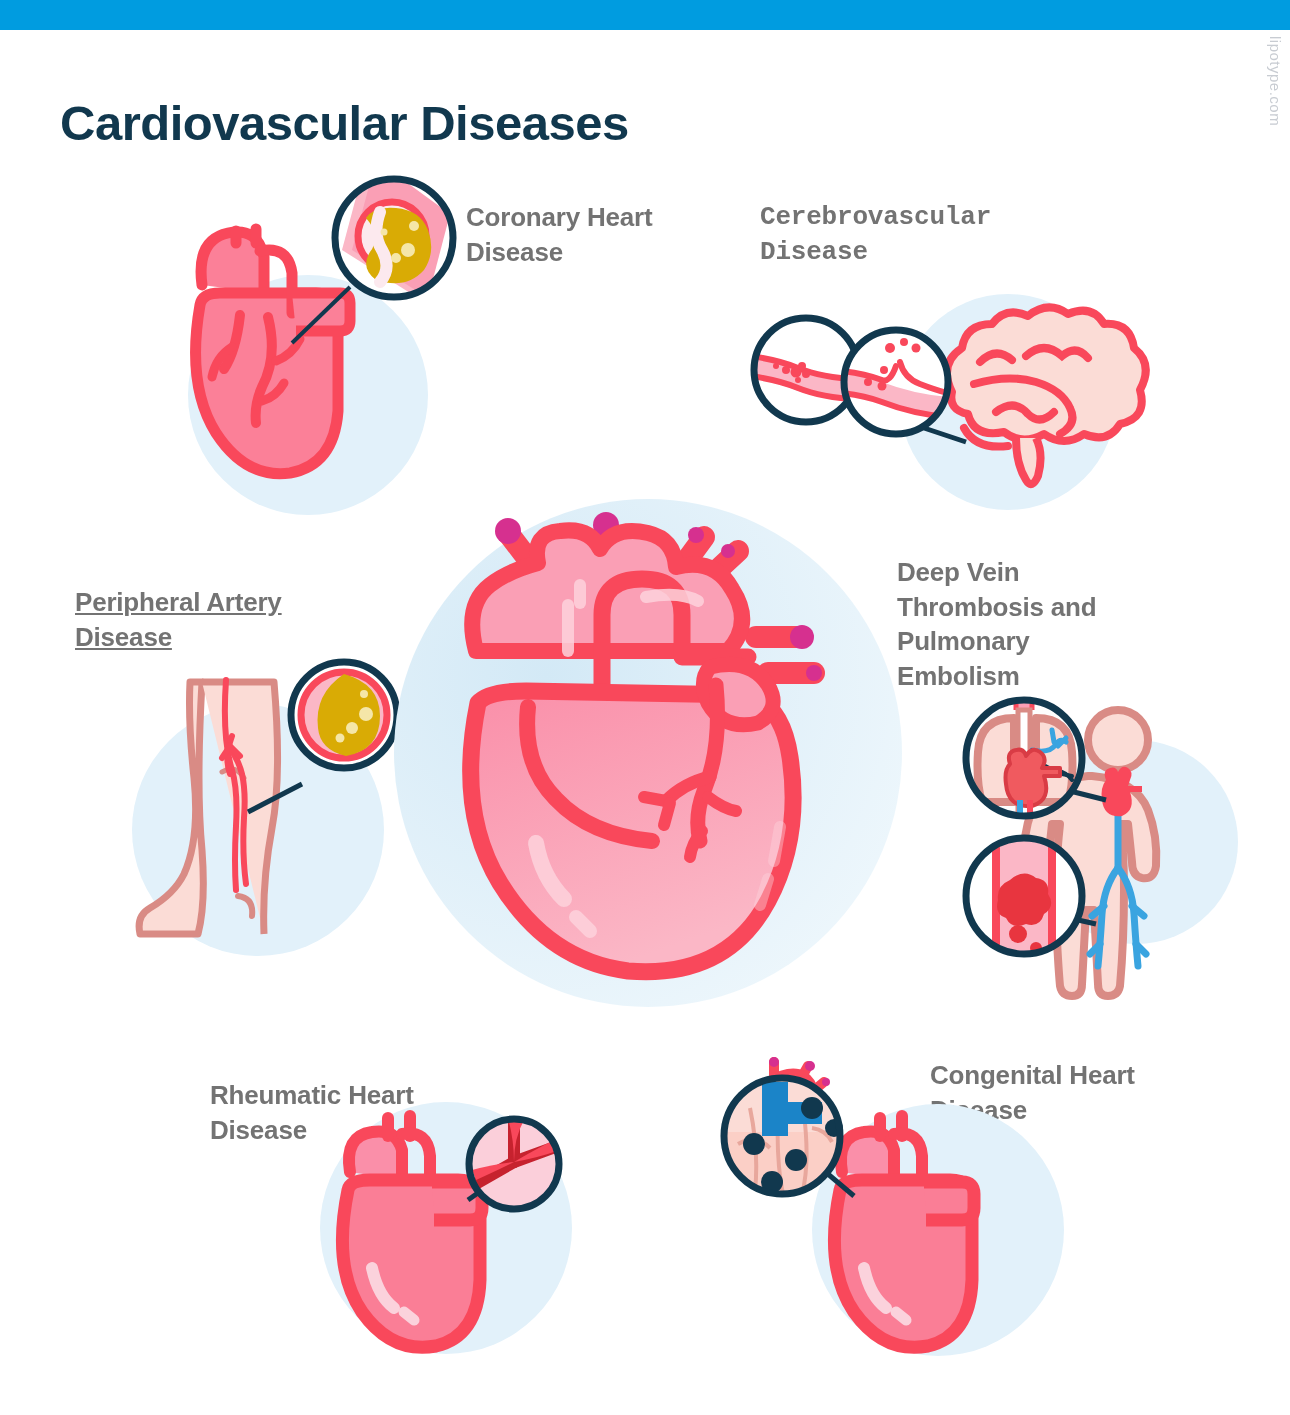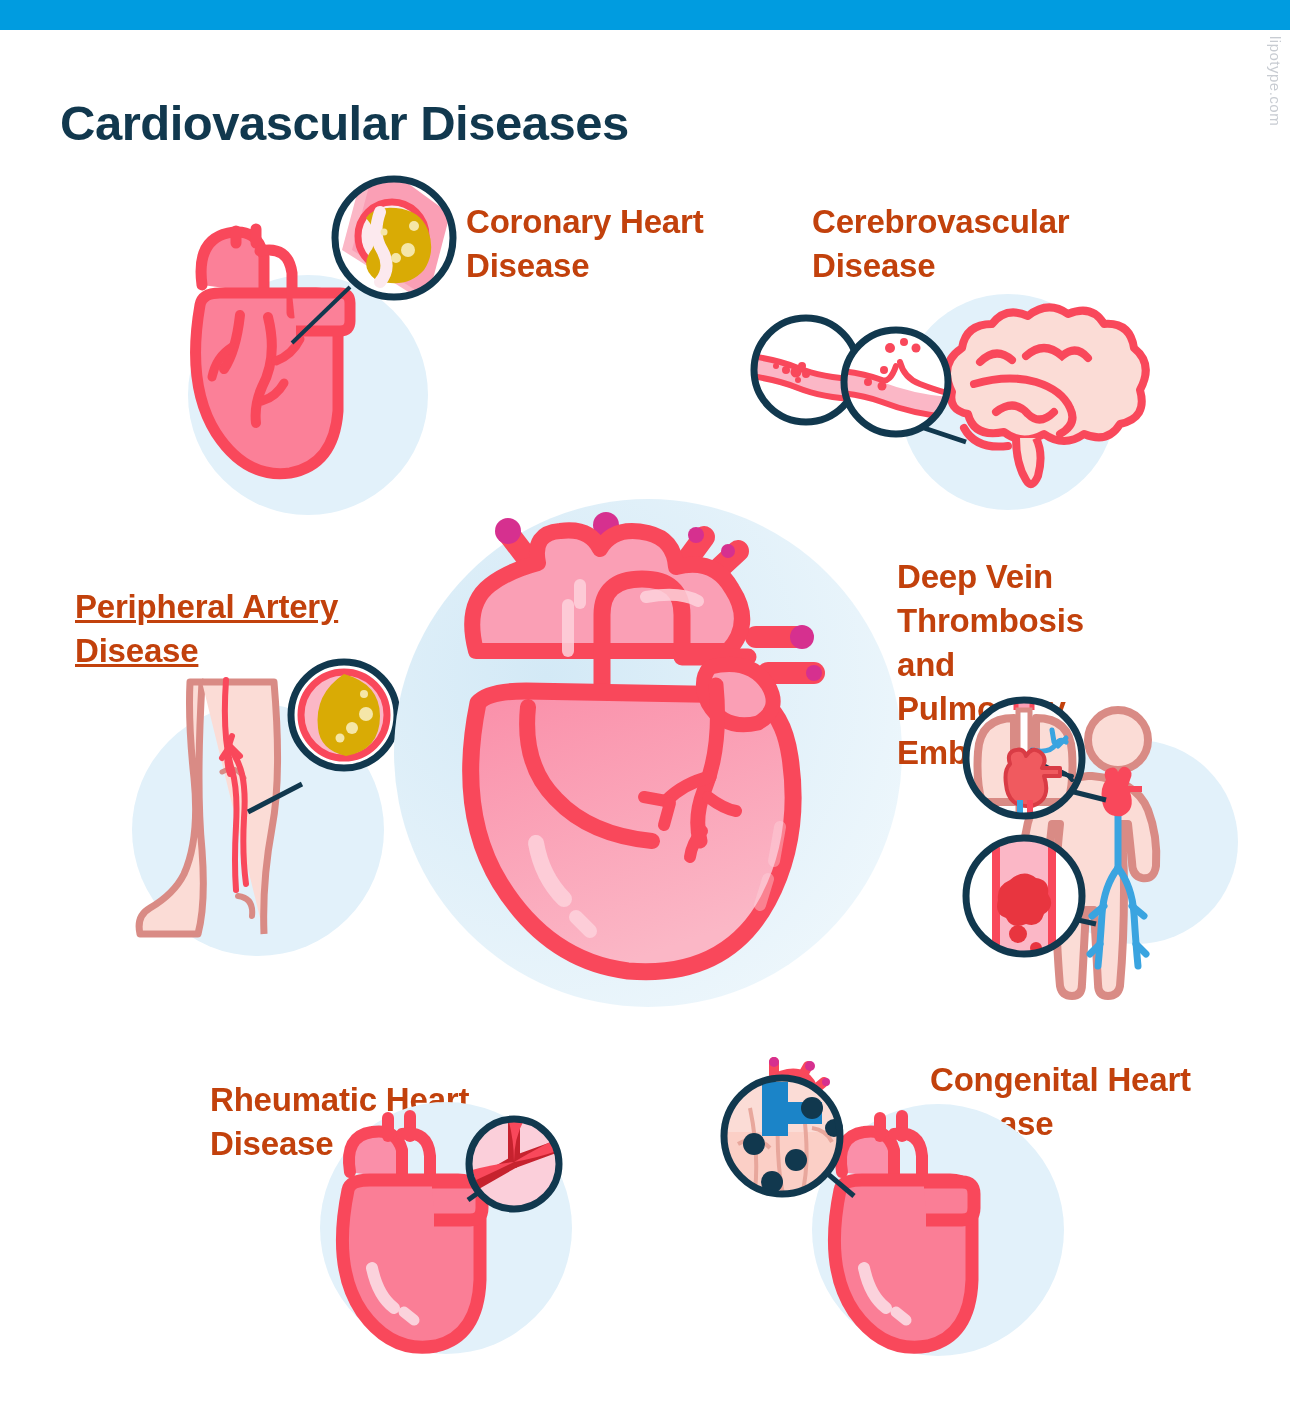--- a/index.html
+++ b/index.html
@@ -22,21 +22,21 @@
   }
   #page-title {
     position:absolute; left:60px; top:84px;
     font-size:49px; font-weight:bold; color:#11384e;
     letter-spacing:-0.5px; white-space:nowrap;
     font-family:"Liberation Sans", sans-serif;
     margin-top:11px;
   }
   .label {
     position:absolute;
-    font-size:33px; font-weight:bold; color:#c2410c;
+    font-size:26px; font-weight:bold; color:#737373;
     line-height:1.33; letter-spacing:-0.2px;
     font-family:"Liberation Sans", sans-serif;
   }
   .panel { position:absolute; }
   svg { display:block; overflow:visible; }
 </style>
 </head>
 <body>
 
 <div id="topbar"></div>
@@ -94,21 +94,21 @@
     <path d="M58 42 q-8 22 2 38 q10 18 -2 32" fill="none" stroke="#fce9ee" stroke-width="12" stroke-linecap="round"></path>
     <circle cx="92" cy="56" r="5" fill="#f5e6a8"></circle>
     <circle cx="86" cy="80" r="7" fill="#f5e6a8"></circle>
     <circle cx="74" cy="88" r="5" fill="#f5e6a8"></circle>
     <circle cx="62" cy="62" r="3.5" fill="#f5e6a8"></circle>
   </g>
   <circle cx="72" cy="68" r="59" fill="none" stroke="#11384e" stroke-width="7"></circle>
 </svg>
 </div>
 
-<div class="label" style="left:812px; top:200px; width:260px;">
+<div class="label" style="left:760px; top:200px; width:260px;font-family:Liberation Mono, monospace;">
   <span>Cerebrovascular Disease</span>
 </div>
 
 <div class="panel" style="left:730px; top:280px; width:420px; height:210px;">
 <svg width="420" height="210" viewBox="0 0 420 210">
   <g>
     <circle cx="278" cy="122" r="108" fill="#e2f1fa"></circle>
   </g>
   <g>
     <path d="M222 112 q-14 -28 10 -44 q4 -24 30 -24 q14 -18 36 -8 q20 -16 40 -2 q24 -10 36 10 q26 -2 30 24 q20 16 6 42 q8 28 -20 34 q-12 20 -36 10 q-20 14 -40 0 q-22 12 -40 -2 q-30 6 -36 -18 q-20 -4 -16 -22z" fill="#fbdcd6" stroke="#f9485b" stroke-width="8" stroke-linejoin="round"></path>

